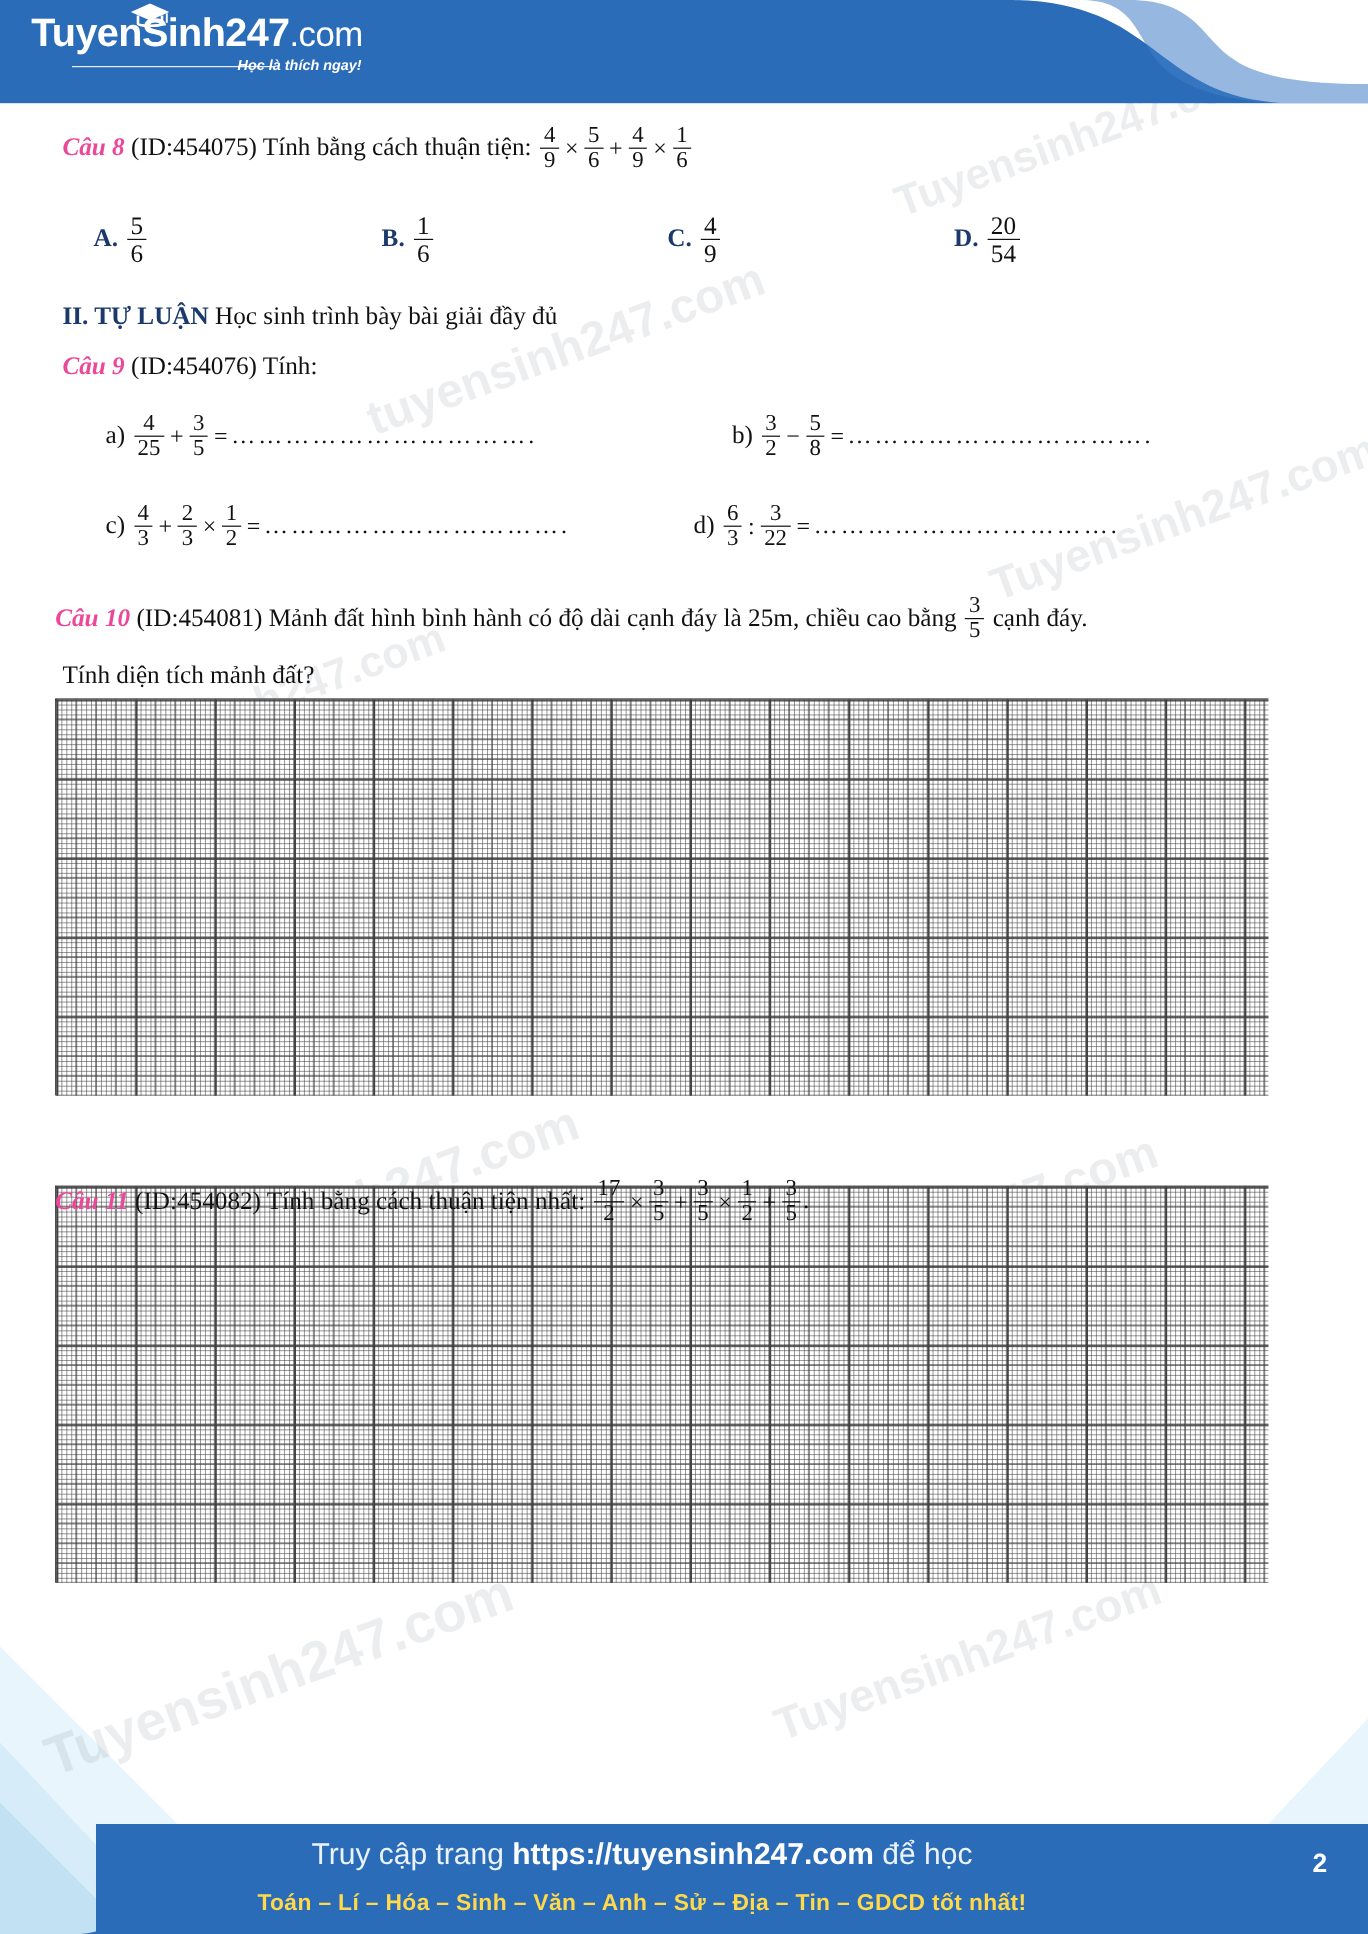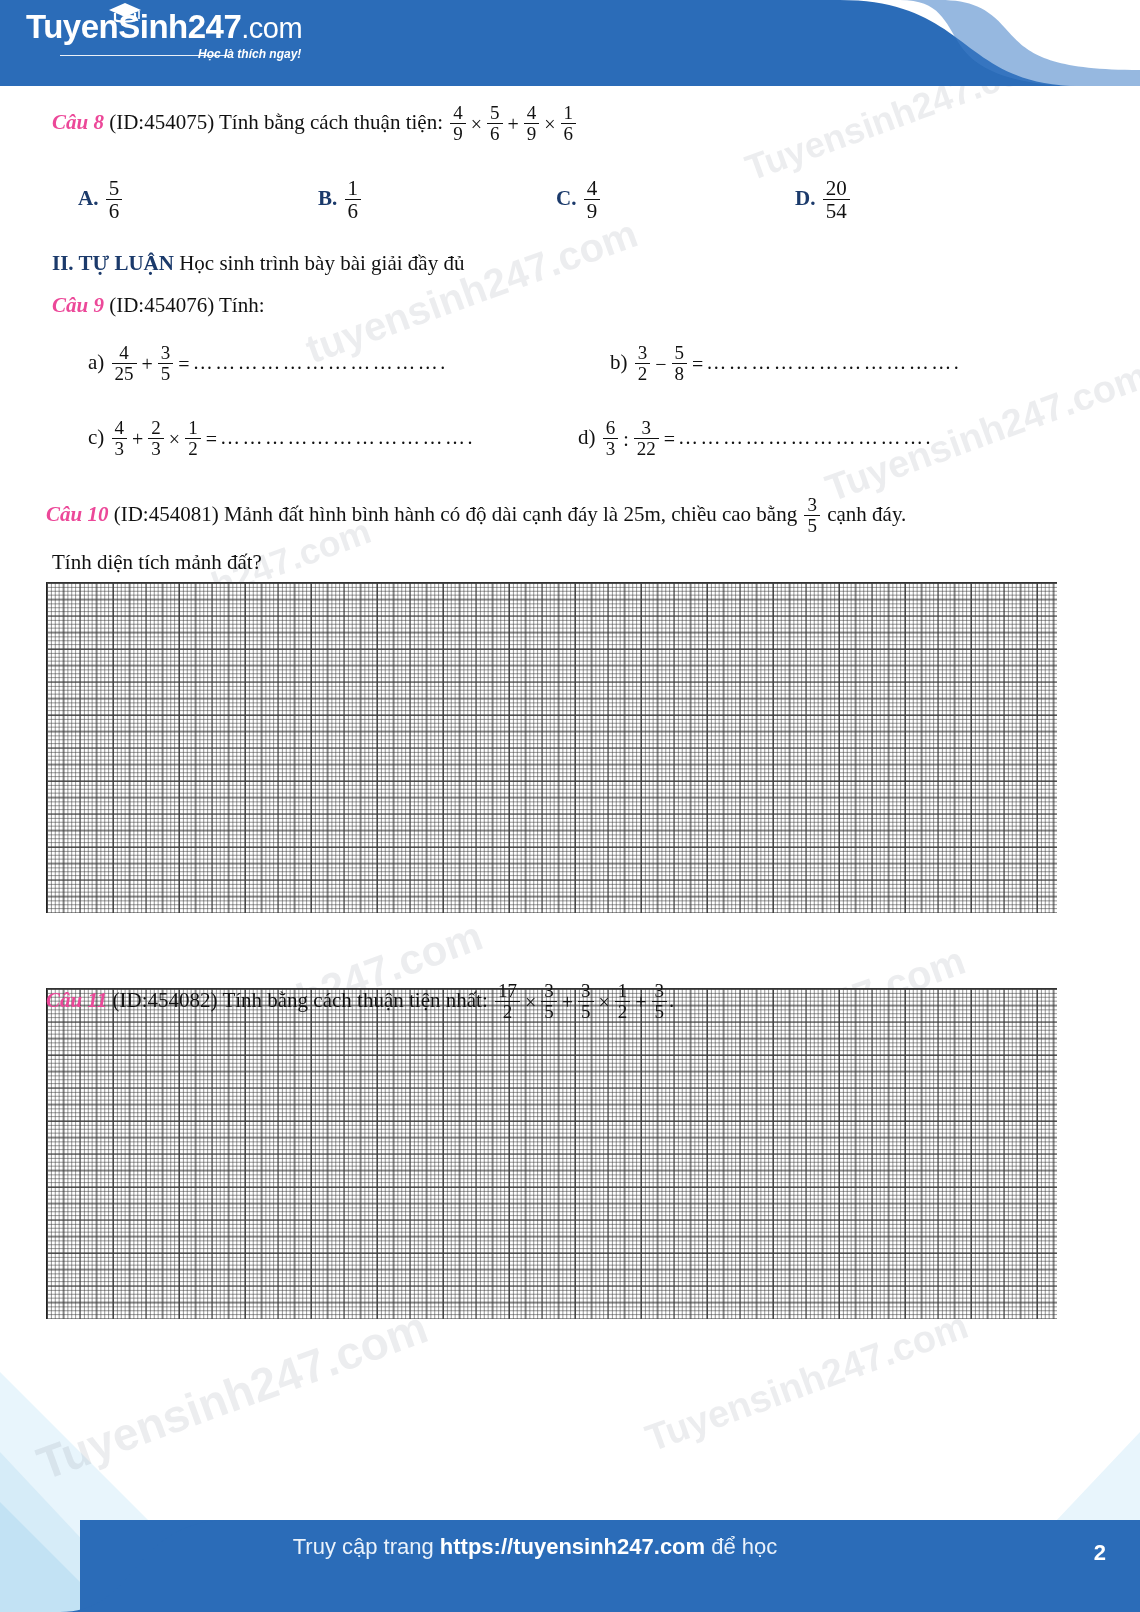--- a/index.html
+++ b/index.html
@@ -108,21 +108,21 @@
   
   .footer{position:absolute;left:0;bottom:0;width:1140px;height:118px;z-index:6;}
   .footer-band{
     position:absolute;left:80px;bottom:0;width:1060px;height:92px;
     background:#2b6cb8;
   }
   .footer-curve{position:absolute;left:60px;bottom:0;width:170px;height:92px;}
   .footer-l1{
     position:absolute;left:0;right:70px;bottom:52px;text-align:center;
     font-family:"Liberation Sans","DejaVu Sans",sans-serif;
-    font-size:22px;color:#eaf2fb;white-space:nowrap;
+    font-size:25px;color:#eaf2fb;white-space:nowrap;
   }
   .footer-l1 b{color:#ffffff;}
   .footer-l2{
     position:absolute;left:0;right:70px;bottom:14px;text-align:center;
     font-family:"Liberation Sans","DejaVu Sans",sans-serif;
     font-size:19px;font-weight:bold;color:#ffd94a;white-space:nowrap;
     letter-spacing:.3px;
   }
   .pagenum{
     position:absolute;right:34px;bottom:46px;
@@ -265,16 +265,17 @@
 
 
   <div class="footer">
     <div class="footer-band"></div>
     <div class="footer-curve">
       <svg width="170" height="92" viewBox="0 0 170 92" preserveAspectRatio="none">
         <path d="M170,0 L170,92 L0,92 C80,92 70,0 170,0 Z" fill="#2b6cb8"></path>
       </svg>
     </div>
     <div class="footer-l1"><span>Truy cập trang </span><b>https://tuyensinh247.com</b><span> để học</span></div>
+    <div class="footer-l2">Toán – Lí – Hóa – Sinh – Văn – Anh – Sử – Địa – Tin – GDCD tốt nhất!</div>
     <div class="pagenum">2</div>
   </div>
 
 </div>
 
 </body></html>

